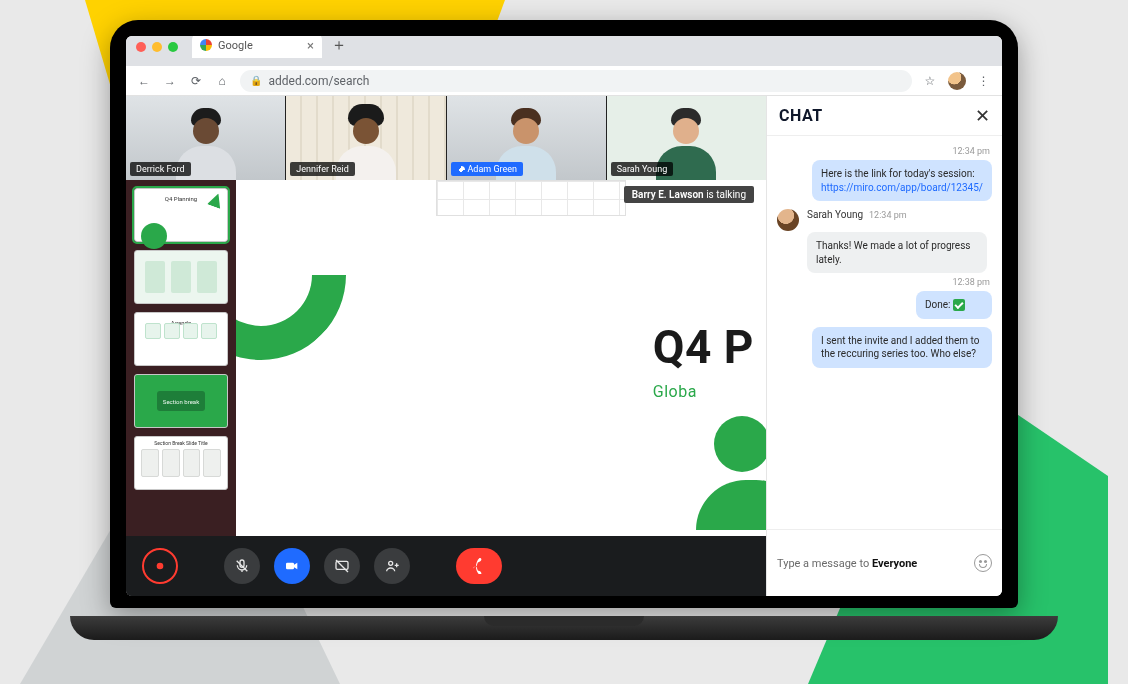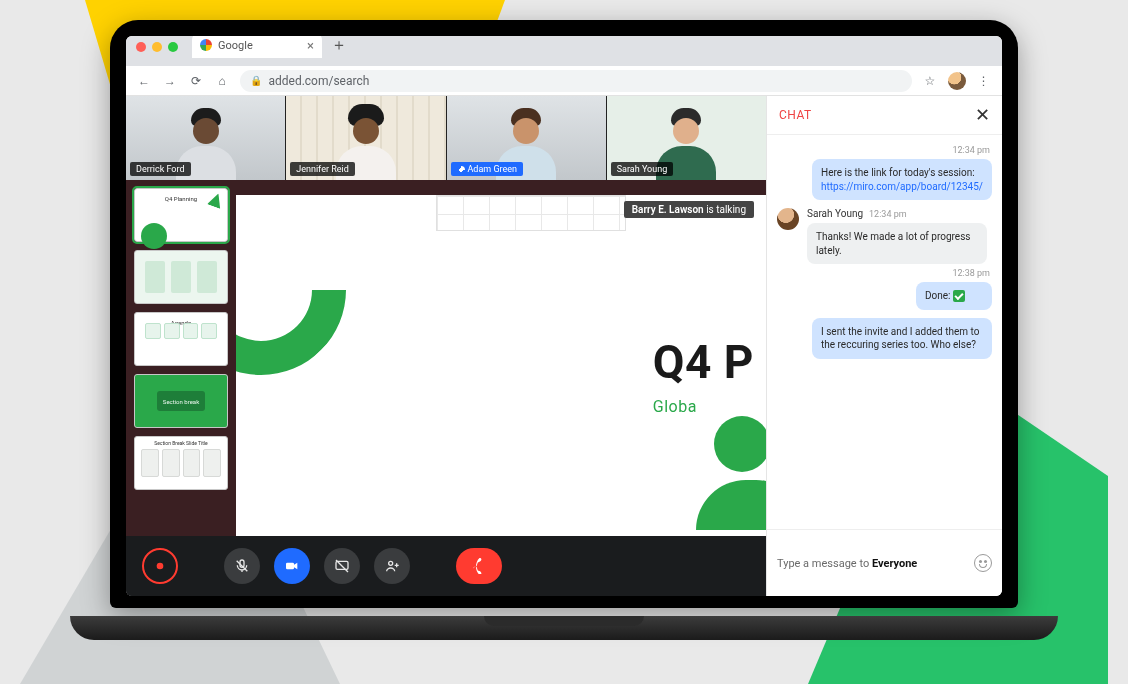--- a/index.html
+++ b/index.html
@@ -73,21 +73,21 @@
   .thumb.t2 .bars span{flex:1;background:#cfe9d7;border-radius:2px}
   .thumb.t3 .grid{position:absolute;inset:10px;display:grid;grid-template-columns:repeat(4,1fr);gap:3px;}
   .thumb.t3 .grid span{background:#e7f4ec;border:1px solid #bfe3cd;border-radius:2px;height:16px}
   .thumb.t4{background:#2aa84a}
   .thumb.t4 .pill{position:absolute;inset:16px 22px;background:#1e7e39;border-radius:3px}
   .thumb.t4 .lbl{position:absolute;inset:0;display:flex;align-items:center;justify-content:center;font-size:6px;color:#e8f6ec}
   .thumb.t5 .cols{position:absolute;inset:12px 6px 6px;display:grid;grid-template-columns:repeat(4,1fr);gap:3px}
   .thumb.t5 .cols span{background:#eef0ee;border:1px solid #d7d9d7;height:28px;border-radius:2px}
   .thumb.t5 .tt{top:3px;font-size:5px}
 
-  .main{flex:1;background:#fca5a5;display:flex;align-items:center;justify-content:center;position:relative;margin-top:15px;}
+  .main{flex:1;background:#fca5a5;display:flex;align-items:center;justify-content:center;position:relative;}
   .board{position:absolute;inset:0;background:#fff;overflow:hidden;}
   .gridlines{position:absolute;top:0;left:200px;right:140px;height:36px;background:repeating-linear-gradient(90deg,#e8e8e8 0 1px,transparent 1px 26px),repeating-linear-gradient(#e8e8e8 0 1px,transparent 1px 18px);border:1px solid #e0e0e0;}
   .talking{position:absolute;top:6px;right:12px;background:#444;color:#fff;font-size:10px;padding:3px 8px;border-radius:2px}
   .talking b{font-weight:600}
   .ring{position:absolute;border-radius:50%;border:24px solid #2aa84a;}
   .ring.big{width:170px;height:170px;left:-60px;top:10px;border-width:34px;border-top-color:transparent;border-left-color:transparent;transform:rotate(45deg);} 
   .solidc{position:absolute;width:56px;height:56px;border-radius:50%;background:#2aa84a;right:-4px;bottom:64px;}
   .halfpill{position:absolute;width:110px;height:50px;background:#2aa84a;right:-40px;bottom:6px;border-radius:50px 50px 0 0;}
   .title{position:absolute;right:12px;top:140px;text-align:left;}
   .title h1{font-size:46px;font-weight:700;color:#1a1a1a;letter-spacing:.5px;}
@@ -97,36 +97,36 @@
   .controls{height:60px;background:#1a1c1e;display:flex;align-items:center;gap:14px;padding:0 16px;}
   .cbtn{width:36px;height:36px;border-radius:50%;background:#3a3c3e;display:flex;align-items:center;justify-content:center;color:#e7e7e7;cursor:pointer;}
   .cbtn.rec{background:transparent;border:2px solid #ff3b30;color:#ff3b30}
   .cbtn.cam{background:#1f6bff}
   .cbtn.end{background:#ff3b30;width:46px;border-radius:20px}
   .cbtn svg{width:16px;height:16px;display:block}
   .cbtn.end svg{width:22px}
 
   
   .chead{display:flex;align-items:center;justify-content:space-between;padding:10px 12px;border-bottom:1px solid #eee;}
-  .chead h3{font-size:12px;letter-spacing:.5px;color:#ef4444;font-weight:400}
+  .chead h3{font-size:16px;letter-spacing:.5px;color:#0f172a;font-weight:700}
   .chead .close{font-size:18px;color:#333;cursor:pointer;line-height:1}
   .cscroll{flex:1;overflow:auto;padding:8px 10px 8px 10px;position:relative}
   .cscroll::-webkit-scrollbar{width:8px}.cscroll::-webkit-scrollbar-thumb{background:#cfcfcf;border-radius:4px}
   .ts-right{text-align:right;font-size:9px;color:#9a9a9a;margin:2px 2px 4px}
   .bubble{font-size:10px;line-height:1.35;padding:7px 9px;border-radius:8px;max-width:180px;word-wrap:break-word}
   .mine{background:#cfe3ff;margin-left:auto;color:#2a2a2a}
   .theirs{background:#eef0f1;color:#2a2a2a}
   .mine a{color:#1f6bff;text-decoration:none}
   .msg{display:flex;gap:8px;margin:8px 0 4px}
   .msg .av{width:22px;height:22px;border-radius:50%;flex:0 0 22px}
   .av1{background:radial-gradient(circle at 40% 30%,#e3b58c 0 40%,#6a4425 42% 100%)}
   .av2{background:radial-gradient(circle at 40% 30%,#8a6a4a 0 40%,#2b2b2b 42% 100%)}
   .msg .meta{font-size:10px;color:#333}
   .msg .meta .t{color:#9a9a9a;font-size:9px;margin-left:6px}
-  .msg .col{display:flex;flex-direction:column;gap:4px}
+  .msg .col{display:flex;flex-direction:column;gap:12px}
   .cinput{border-top:1px solid #eee;padding:24px 10px;display:flex;align-items:center;gap:8px}
   .cinput .ph{flex:1;font-size:11px;color:#6a6a6a}
   .cinput .ph b{color:#111;font-weight:700}
   .cinput .emoji{width:18px;height:18px;border:1.5px solid #9a9a9a;border-radius:50%;position:relative;cursor:pointer}
   .cinput .emoji:before,.cinput .emoji:after{content:"";position:absolute;background:#9a9a9a;border-radius:50%}
   .cinput .emoji:before{width:3px;height:3px;left:4px;top:5px}
   .cinput .emoji:after{width:3px;height:3px;right:4px;top:5px}
   .cinput .emoji .sm{position:absolute;left:4px;right:4px;bottom:3px;height:4px;border:1.5px solid #9a9a9a;border-top:none;border-radius:0 0 8px 8px}
 
   .checkemoji{display:inline-block;width:12px;height:12px;background:#2aa84a;border-radius:2px;position:relative;vertical-align:middle}

